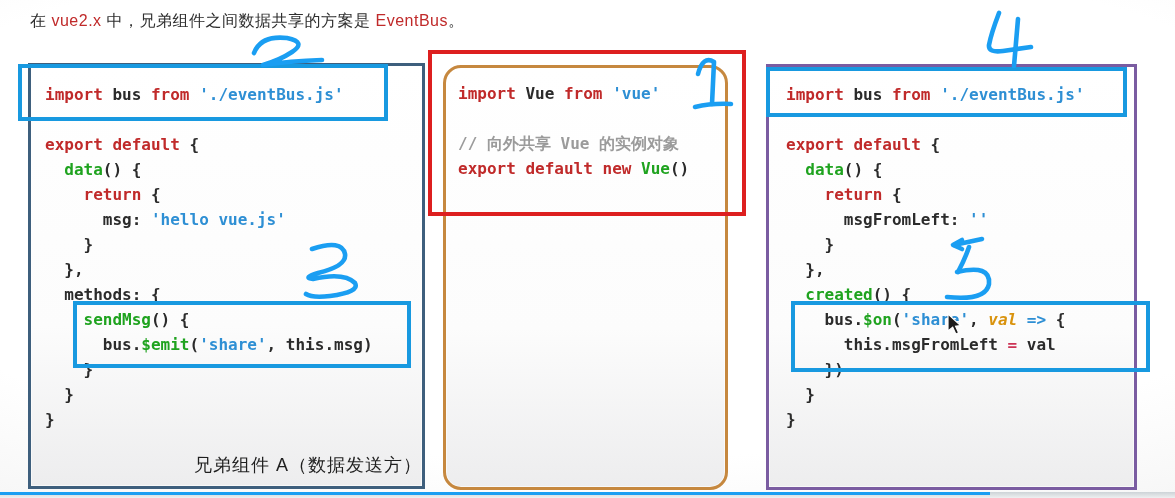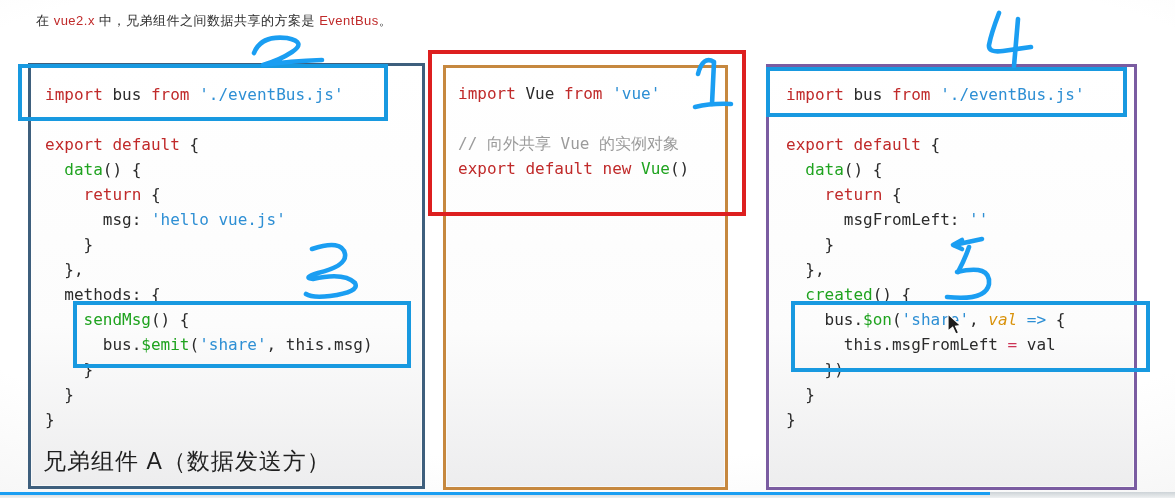--- a/index.html
+++ b/index.html
@@ -2,53 +2,53 @@
 <html><head>
 <meta charset="utf-8">
 <style>
   html,body{margin:0;padding:0;background:#888;}
   .stage{
     position:relative; width:1175px; height:498px; overflow:hidden;
     background:radial-gradient(ellipse 120% 95% at 50% 40%, #ffffff 55%, #f4f4f4 82%, #e3e3e4 100%);
     font-family:"Liberation Sans", sans-serif;
   }
   .title{
-    position:absolute; left:30px; top:8px; font-size:13px; line-height:26px;
-    color:#2e2e2e; letter-spacing:.5px; white-space:nowrap;margin-left:6px;
+    position:absolute; left:30px; top:8px; font-size:16px; line-height:26px;
+    color:#2e2e2e; letter-spacing:.5px; white-space:nowrap;
   }
   .title .red{ color:var(--kw); }
   .panel{
     position:absolute; border:3px solid #888; 
     background:linear-gradient(180deg,#ffffff 0%,#fcfcfc 62%,#ededee 100%);
     box-shadow:0 0 0 1px rgba(255,255,255,.6) inset;
   }
   .panel-a{ left:28px;  top:63px; width:391px; height:420px; }
   .panel-b{ left:443px; top:65px; width:279px; height:419px; }
   .panel-c{ left:766px; top:64px; width:365px; height:420px; }
   .code{
     position:absolute; left:0; top:0; right:0; bottom:40px; margin:0;
     font-family:"DejaVu Sans Mono","Liberation Mono",monospace;
-    font-size:16px; line-height:25px; font-weight:400; color:var(--pl);
+    font-size:16px; line-height:25px; font-weight:700; color:var(--pl);
     white-space:pre; overflow:hidden;
   }
   .panel-a .code{ padding:16px 0 0 14px; }
   .panel-b .code{ padding:13px 0 0 12px; }
   .panel-c .code{ padding:15px 0 0 17px; }
   .ln{ height:25px; }
   .tk-kw{ color:var(--kw); }
   .tk-str{ color:var(--str); }
   .tk-fn{ color:var(--fn); }
   .tk-cm{ color:var(--cm); }
   .tk-pl{ color:var(--pl); }
   .tk-prm{ color:var(--prm); font-style:italic; }
   .tk-op{ color:var(--op); font-style:italic; }
   .tk-asn{ color:var(--asn); }
   .caption{
-    position:absolute; left:12px; right:0; bottom:9px; text-align:left;
-    font-size:23px; color:#1f1f1f; letter-spacing:1px;
+    position:absolute; left:0; right:0; bottom:9px; text-align:right;
+    font-size:18px; color:#1f1f1f; letter-spacing:1px;
   }
   .hl-box{ position:absolute; border:4px solid var(--hl); }
   .red-box{ position:absolute; border:4px solid var(--redbox); }
   .overlay-svg{ position:absolute; left:0; top:0; width:1175px; height:498px; pointer-events:none; }
   .progress-track{
     position:absolute; left:0; bottom:0; width:1175px; height:6px;
     background:linear-gradient(180deg,#cdd3d7 0%,#eef0f1 100%);
   }
   .progress-fill{
     position:absolute; left:0; top:0; height:3px; width:990px; background:var(--prog);
@@ -59,21 +59,21 @@
 
 <div class="stage" style="--kw: #c02a2a; --str: #2e8fd4; --fn: #1fa31f; --cm: #9b9b9b; --pl: #2b2b2b; --prm: #d9930d; --op: #2e8fd4; --asn: #cc3355; --hl: #1899e0; --redbox: #dd1f1f; --prog: #1a9ef2;">
 
   <div class="title"><span>在 </span><span class="red">vue2.x</span><span> 中，兄弟组件之间数据共享的方案是 </span><span class="red">EventBus</span><span>。</span></div>
 
   <div class="panel panel-a" style="border-color: rgb(62, 95, 125);">
     <pre class="code"><div class="ln"><span class="tk-kw">import</span><span class="tk-pl"> bus </span><span class="tk-kw">from</span><span class="tk-pl"> </span><span class="tk-str">'./eventBus.js'</span></div><div class="ln"><span class="tk-pl"></span>&nbsp;</div><div class="ln"><span class="tk-kw">export default</span><span class="tk-pl"> {</span></div><div class="ln"><span class="tk-pl">  </span><span class="tk-fn">data</span><span class="tk-pl">() {</span></div><div class="ln"><span class="tk-pl">    </span><span class="tk-kw">return</span><span class="tk-pl"> {</span></div><div class="ln"><span class="tk-pl">      msg: </span><span class="tk-str">'hello vue.js'</span></div><div class="ln"><span class="tk-pl">    }</span></div><div class="ln"><span class="tk-pl">  },</span></div><div class="ln"><span class="tk-pl">  methods: {</span></div><div class="ln"><span class="tk-pl">    </span><span class="tk-fn">sendMsg</span><span class="tk-pl">() {</span></div><div class="ln"><span class="tk-pl">      bus.</span><span class="tk-fn">$emit</span><span class="tk-pl">(</span><span class="tk-str">'share'</span><span class="tk-pl">, this.msg)</span></div><div class="ln"><span class="tk-pl">    }</span></div><div class="ln"><span class="tk-pl">  }</span></div><div class="ln"><span class="tk-pl">}</span></div></pre>
     <div class="caption">兄弟组件 A（数据发送方）</div>
   </div>
 
-  <div class="panel panel-b" style="border-color: rgb(198, 136, 63);">
+  <div class="panel panel-b" style="border-color: rgb(198, 136, 63); border-radius: 18px;">
     <pre class="code"><div class="ln"><span class="tk-kw">import</span><span class="tk-pl"> Vue </span><span class="tk-kw">from</span><span class="tk-pl"> </span><span class="tk-str">'vue'</span></div><div class="ln"><span class="tk-pl"></span>&nbsp;</div><div class="ln"><span class="tk-cm">// 向外共享 Vue 的实例对象</span></div><div class="ln"><span class="tk-kw">export default new</span><span class="tk-pl"> </span><span class="tk-fn">Vue</span><span class="tk-pl">()</span></div></pre>
   </div>
 
   <div class="panel panel-c" style="border-color: rgb(122, 92, 161);">
     <pre class="code"><div class="ln"><span class="tk-kw">import</span><span class="tk-pl"> bus </span><span class="tk-kw">from</span><span class="tk-pl"> </span><span class="tk-str">'./eventBus.js'</span></div><div class="ln"><span class="tk-pl"></span>&nbsp;</div><div class="ln"><span class="tk-kw">export default</span><span class="tk-pl"> {</span></div><div class="ln"><span class="tk-pl">  </span><span class="tk-fn">data</span><span class="tk-pl">() {</span></div><div class="ln"><span class="tk-pl">    </span><span class="tk-kw">return</span><span class="tk-pl"> {</span></div><div class="ln"><span class="tk-pl">      msgFromLeft: </span><span class="tk-str">''</span></div><div class="ln"><span class="tk-pl">    }</span></div><div class="ln"><span class="tk-pl">  },</span></div><div class="ln"><span class="tk-pl">  </span><span class="tk-fn">created</span><span class="tk-pl">() {</span></div><div class="ln"><span class="tk-pl">    bus.</span><span class="tk-fn">$on</span><span class="tk-pl">(</span><span class="tk-str">'share'</span><span class="tk-pl">, </span><span class="tk-prm">val</span><span class="tk-pl"> </span><span class="tk-op">=&gt;</span><span class="tk-pl"> {</span></div><div class="ln"><span class="tk-pl">      this.msgFromLeft </span><span class="tk-asn">=</span><span class="tk-pl"> val</span></div><div class="ln"><span class="tk-pl">    })</span></div><div class="ln"><span class="tk-pl">  }</span></div><div class="ln"><span class="tk-pl">}</span></div></pre>
   </div>
 
   <div class="hl-box" style="left:18px; top:64px; width:362px; height:49px;"></div>
   <div class="hl-box" style="left:73px; top:301px; width:330px; height:59px;"></div>
   <div class="red-box" style="left:428px; top:50px; width:310px; height:158px;"></div>

